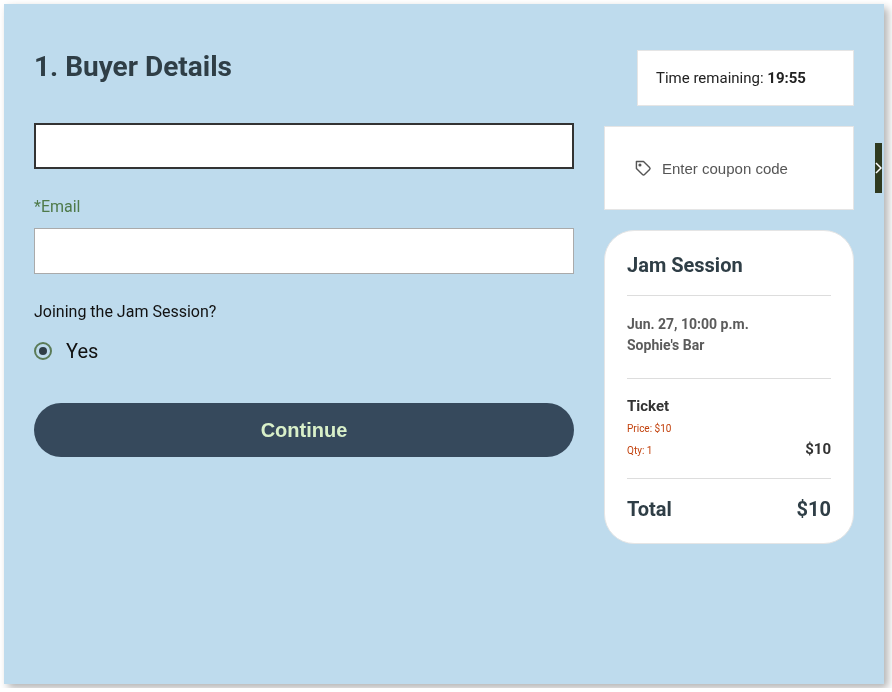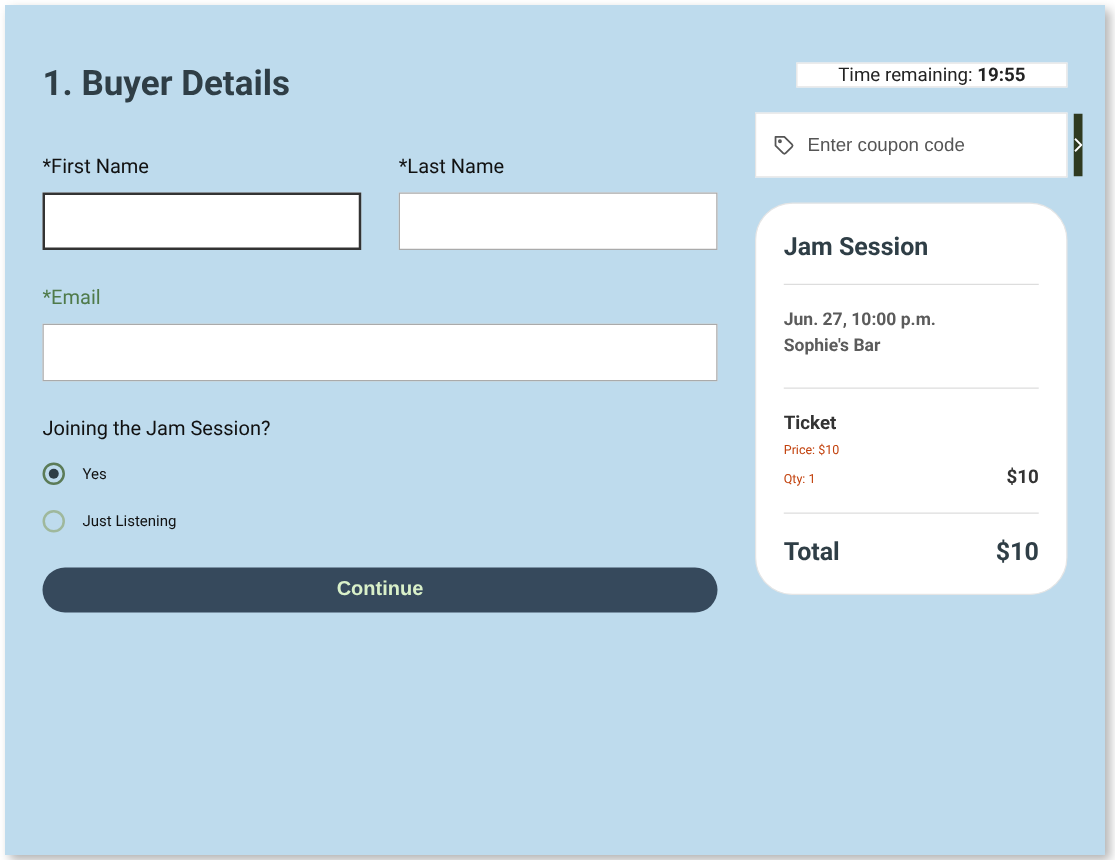--- a/index.html
+++ b/index.html
@@ -70,50 +70,50 @@
     border-radius: 50%;
     display: flex; align-items: center; justify-content: center;
     flex-shrink: 0;
   }
   .radio-outer.off { border-color: #9fb89c; }
   .radio-inner {
     width: 8px; height: 8px;
     background: #2f3e46;
     border-radius: 50%;
   }
-  .radio-label { font-size: 12px; color: #111; }
+  .radio-label { font-size: 20px; color: #111; }
   .continue-btn {
     width: 100%;
-    height: 36px;
+    height: 54px;
     background: #36495c;
     color: #d9f0c9;
-    font-size: 16px;
+    font-size: 20px;
     font-weight: 600;
     border: none;
     border-radius: 27px;
     cursor: pointer;
-    margin-top: 0;
+    margin-top: 12px;
   }
   
   .card {
     background: #fff;
     margin-bottom: 20px;
     border: 1px solid #e5e5e5;
   }
   .timer-card {
-    text-align: center;
+    padding: 18px;
     font-size: 15px;
     color: #222;
     margin-left: 33px;
   }
   .timer-card b { font-weight: 700; }
   .coupon-card {
     display: flex;
     align-items: stretch;
-    padding: 0;
+    padding: 16px;
   }
   .coupon-input-wrap {
     flex: 1;
     display: flex;
     align-items: center;
     gap: 10px;
     padding: 0 14px;
     height: 50px;
   }
   .coupon-input {
@@ -177,47 +177,38 @@
 </style>
 </head>
 <body>
 
 <div class="page">
   <div class="main-col">
     <h1 class="page-title">1.  Buyer Details</h1>
 
     <div class="row">
       <div class="field">
-        <label class="req">*First Name</label>
         <input class="text-input focused" type="text" style="">
-      </div>
-      <div class="field">
-        <label class="req">*Last Name</label>
-        <input class="text-input" type="text" style="">
       </div>
     </div>
 
     <div class="row">
       <div class="field full">
         <label class="req green">*Email</label>
         <input class="text-input" type="email" style="">
       </div>
     </div>
 
     <div class="radio-group">
       <label class="plain" style="display:block;">Joining the Jam Session?</label>
       <div class="radio-row">
         <span class="radio-outer">
             <span class="radio-inner"></span>
           </span>
         <span class="radio-label">Yes</span>
-      </div>
-      <div class="radio-row">
-        <span class="radio-outer off"></span>
-        <span class="radio-label">Just Listening</span>
       </div>
     </div>
 
 
     <button class="continue-btn">Continue</button>
   </div>
 
   <div class="side-col">
 
     <div class="card timer-card">

